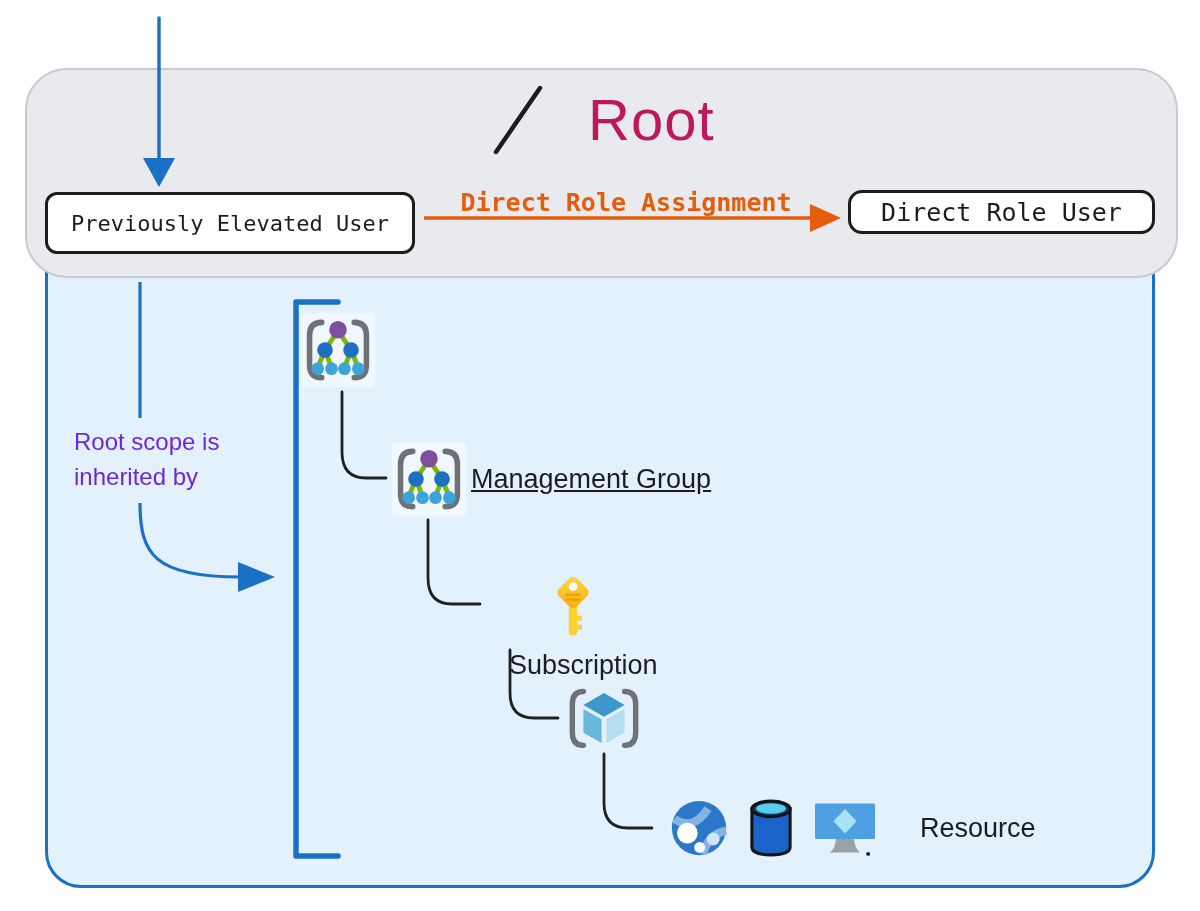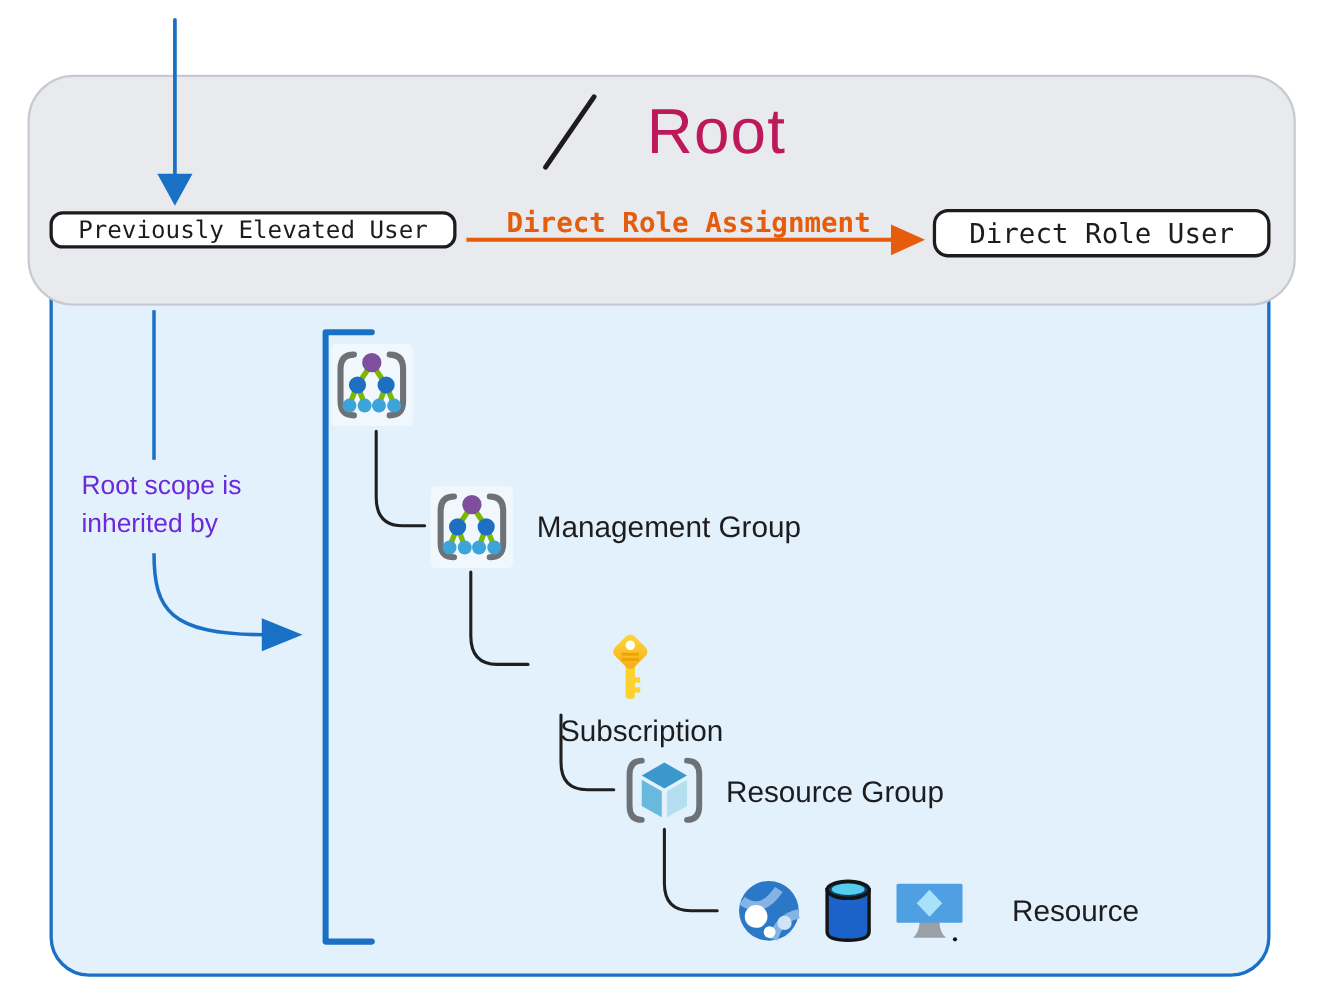--- a/index.html
+++ b/index.html
@@ -24,41 +24,41 @@
   .root-title{
     position:absolute;left:588px;top:86px;z-index:4;
     font-size:58px;font-weight:500;color:#be185d;letter-spacing:1px;
   }
   
   .name-box{
     position:absolute;z-index:4;background:#ffffff;border:3px solid #1c1c1c;
     display:flex;align-items:center;justify-content:center;box-sizing:border-box;
     font-family:"DejaVu Sans Mono",monospace;color:#1c1c1c;white-space:nowrap;
   }
-  .elevated-user-box{left:45px;top:192px;width:370px;height:34px;border-radius:12px;font-size:22px;}
+  .elevated-user-box{left:45px;top:192px;width:370px;height:62px;border-radius:12px;font-size:22px;}
   .direct-role-box{left:848px;top:190px;width:307px;height:44px;border-radius:14px;font-size:25px;}
   .assignment-label{
     position:absolute;left:430px;top:188px;width:392px;z-index:4;text-align:center;
     font-family:"DejaVu Sans Mono",monospace;font-weight:600;font-size:25px;color:#e55c0d;
   }
   
   .inherit-note{
     position:absolute;left:74px;top:424px;z-index:4;
     font-size:24px;line-height:35px;font-weight:500;color:#6d28d9;
   }
   
   .level-row{position:absolute;z-index:4;display:flex;align-items:center;}
   .level-row .label{font-size:27px;color:#1d1d1f;white-space:nowrap;}
   .row-1{left:299px;top:310px;height:80px;}
   .row-2{left:390px;top:440px;height:78px;}
   .row-3{left:489px;top:566px;height:84px;flex-direction:column;}
   .row-4{left:566px;top:684px;height:72px;}
   .row-5{left:668px;top:796px;height:64px;}
   .row-1 .label{margin-left:18px;}
-  .row-2 .label{margin-left:20px;}
+  .row-2 .label{margin-left:3px;text-decoration:underline;}
   .row-3 .label{margin-left:20px;}
   .row-4 .label{margin-left:18px;}
   .row-5 .label{margin-left:28px;}
   .icon{display:block;flex:0 0 auto;}
   .row-5 .icon{margin-right:14px;}
 </style>
 </head>
 <body>
 
 <div class="canvas">
@@ -179,21 +179,20 @@
   </div>
 
   <div class="level-row row-4">
     <svg class="icon" width="76" height="70" viewBox="0 0 48 44">
       <path d="M11 4 Q4 4 4 12 V30 Q4 38 11 38" stroke="#6e7277" stroke-width="3.4" fill="none" stroke-linecap="round"></path>
       <path d="M37 4 Q44 4 44 12 V30 Q44 38 37 38" stroke="#6e7277" stroke-width="3.4" fill="none" stroke-linecap="round"></path>
       <path d="M24 5 L37 12.5 L24 20 L11 12.5 Z" fill="#3b98cc"></path>
       <path d="M11 15 L22.5 21.5 V36.5 L11 30 Z" fill="#68b9dd"></path>
       <path d="M37 15 L25.5 21.5 V36.5 L37 30 Z" fill="#b5dff0"></path>
     </svg>
-    <span class="label">Resource Group</span>
   </div>
 
   <div class="level-row row-5">
     <svg class="icon" width="62" height="62" viewBox="0 0 48 48">
       <circle cx="24" cy="24" r="21" fill="#2b78c9"></circle>
       <g stroke="#85b4e4" stroke-width="6.5" fill="none">
         <path d="M5 17 Q19 27 31 9"></path>
         <path d="M27 44 Q31 29 45 26"></path>
       </g>
       <circle cx="15" cy="28" r="8" fill="#ffffff"></circle>

